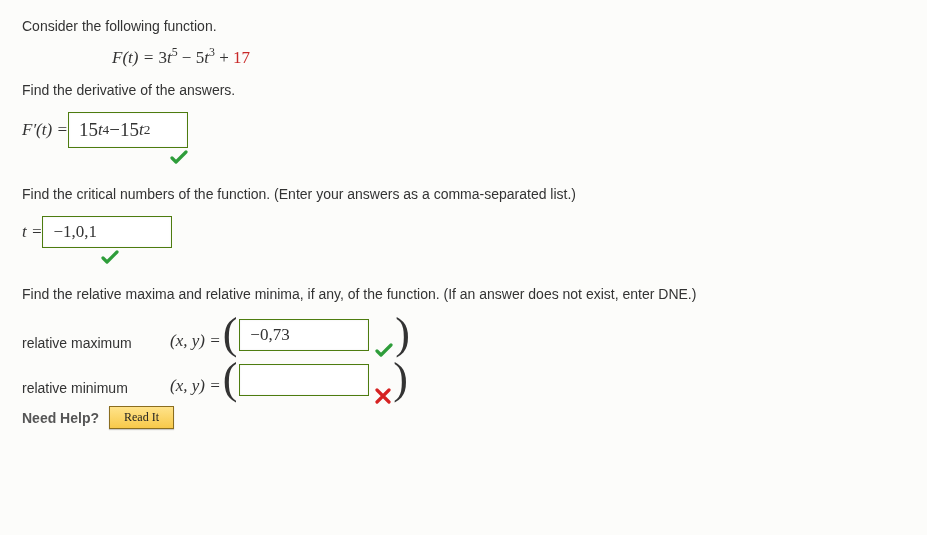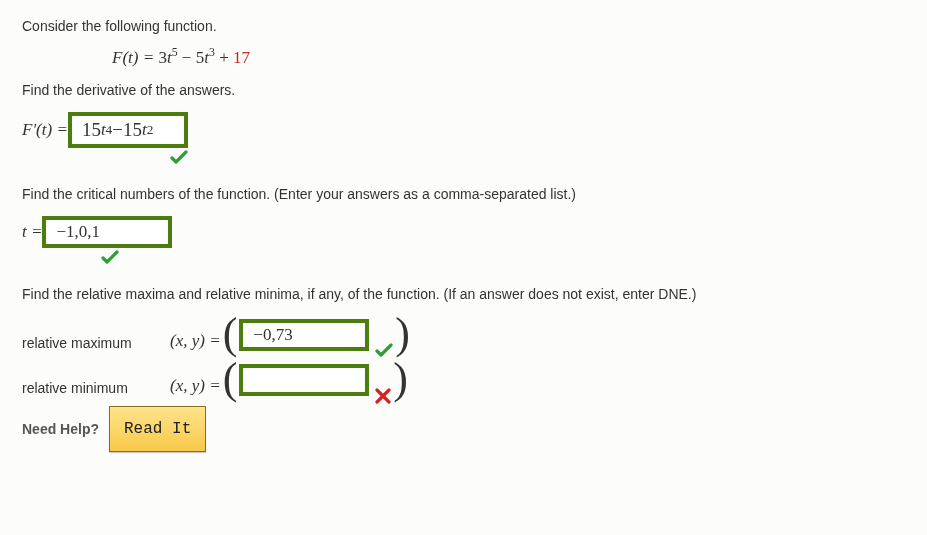--- a/index.html
+++ b/index.html
@@ -18,21 +18,21 @@
       flex-wrap: wrap;
     }
     .indent { padding-left: 90px; text-align: center; }
     .math-italic { font-style: italic; font-family: 'Times New Roman', serif; font-size: 17px; }
     .math { font-family: 'Times New Roman', serif; font-size: 17px; }
     sup { font-size: 0.7em; vertical-align: super; line-height: 0; }
     .red { color: #c82828; }
     .answer-box {
       display: inline-flex;
       align-items: center;
-      border: 4px solid #4d7c0f;
+      border: 1px solid #4d7c0f;
       background: #fff;
       padding: 4px 10px;
       min-width: 120px;
       height: 32px;
       font-family: 'Times New Roman', serif;
       font-size: 17px;
       box-shadow: inset 0 0 2px rgba(0,0,0,0.08);
     }
     .answer-box.tall { height: 36px; font-size: 19px; }
     .check-icon {
@@ -58,23 +58,23 @@
     .need-help {
       margin-top: 4px;
       display: flex;
       align-items: center;
       gap: 10px;
     }
     .need-help-label { color: #555; font-weight: bold; font-size: 14px; }
     .read-it-btn {
       background: linear-gradient(#ffe38a, #f7c94a);
       border: 1px solid #8a6d1f;
-      padding: 13px 14px;
-      font-size: 16px;
-      font-family: Liberation Mono, monospace;
+      padding: 3px 14px;
+      font-size: 12px;
+      font-family: Liberation Serif, serif;
       cursor: pointer;
       color: #222;
       box-shadow: 0 1px 1px rgba(0,0,0,0.2);
     }
     .gap { height: 6px; }
   </style>
 </head>
 <body>
 
 <div class="line">

